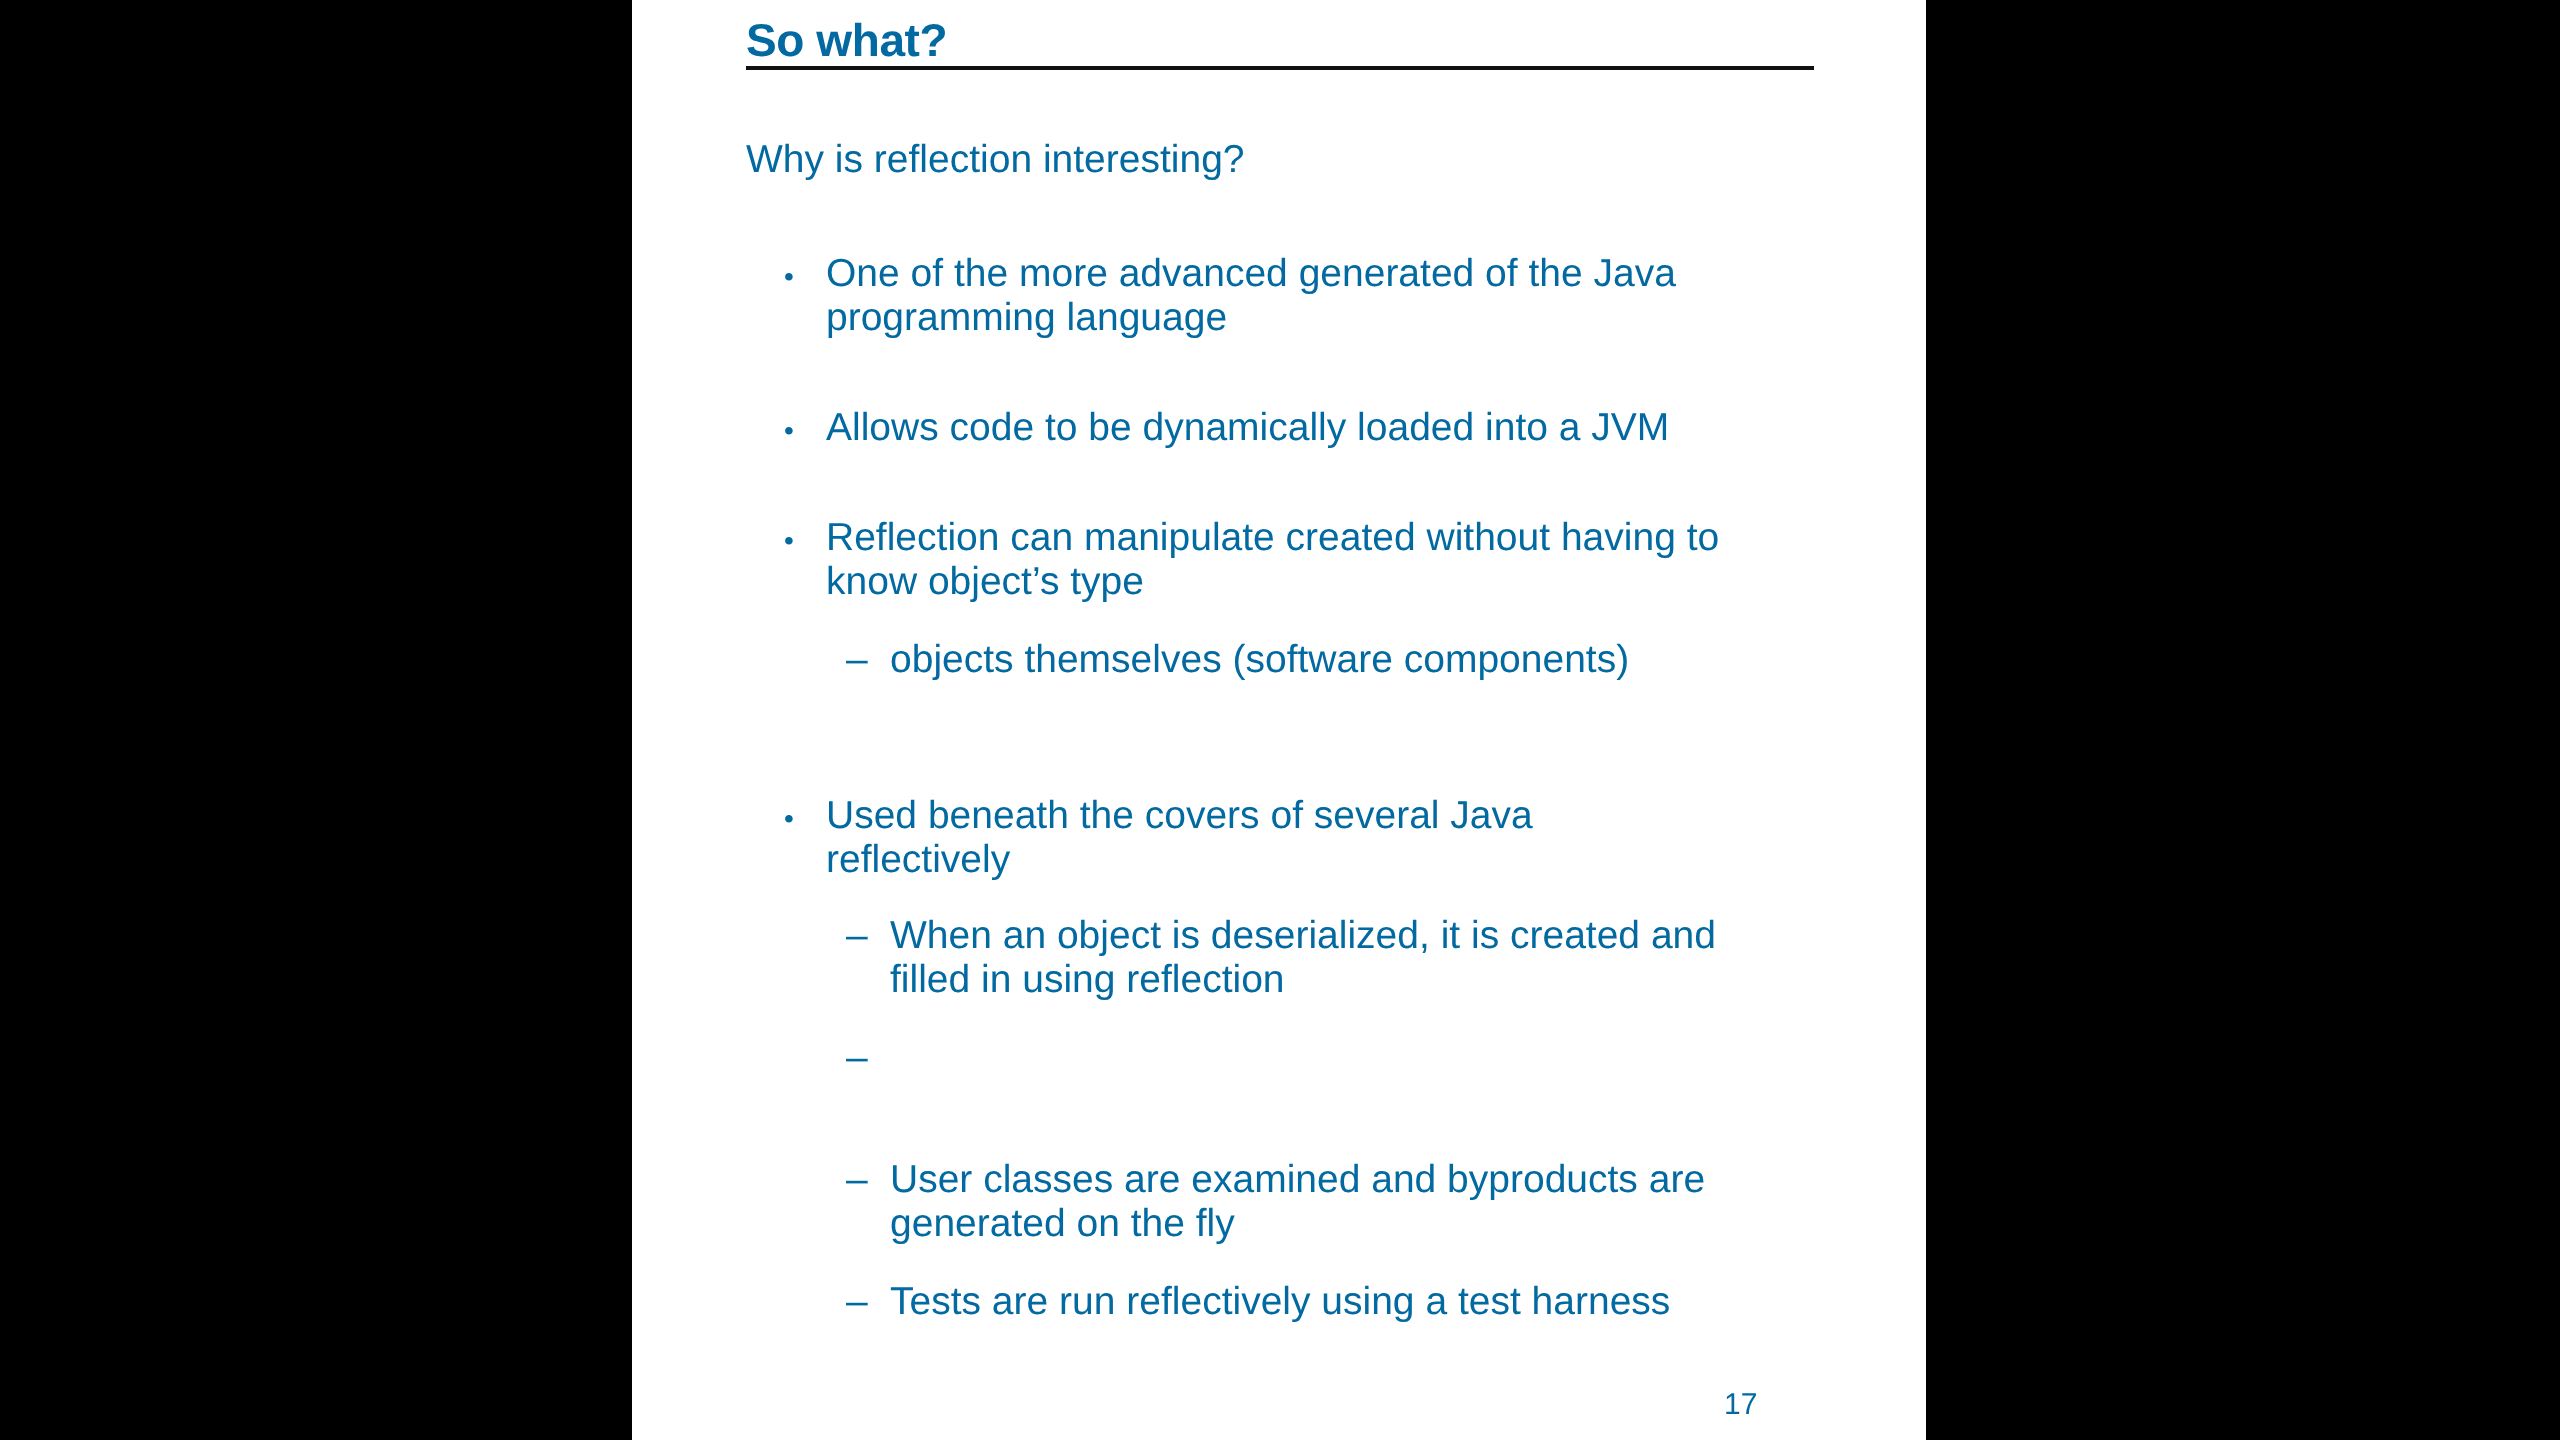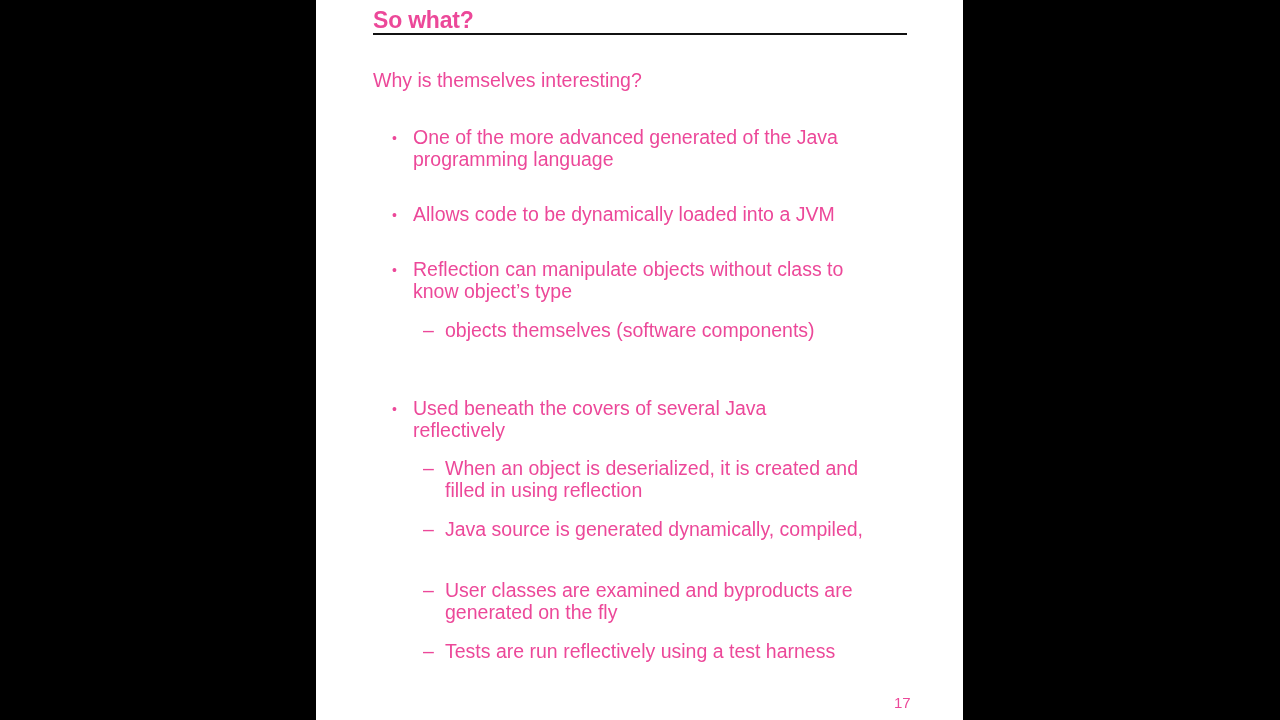--- a/index.html
+++ b/index.html
@@ -11,21 +11,21 @@
       overflow: hidden;
     }
     .page {
       position: absolute;
       left: 316px;
       top: 0;
       width: 647px;
       height: 720px;
       background: #ffffff;
       font-family: "Liberation Sans", sans-serif;
-      color: #ec4899;
+      color: #0369a1;
     }
     .title {
       position: absolute;
       left: 57px;
       top: 6px;
       font-size: 23px;
       font-weight: bold;
       line-height: 28px;
       letter-spacing: -0.2px;
     }
@@ -62,66 +62,64 @@
       left: -22px;
     }
     .bullet { left: 97px; width: 500px; }
     .sub { left: 129px; width: 470px; }
     .page-number {
       position: absolute;
       left: 546px;
       top: 694px;
       font-size: 15px;
       line-height: 18px;
-      margin-left: 32px;
     }
   </style>
 </head>
 <body>
 
 <div class="page">
   <div class="title">So what?</div>
   <div class="title-rule"></div>
 
-  <div class="intro">Why is themselves interesting?</div>
+  <div class="intro">Why is reflection interesting?</div>
 
   <div class="item bullet" style="top:126px;">
     <span class="marker">•</span>
     <div>One of the more advanced generated of the Java</div>
     <div>programming language</div>
   </div>
 
   <div class="item bullet" style="top:203px;">
     <span class="marker">•</span>
     <div>Allows code to be dynamically loaded into a JVM</div>
   </div>
 
   <div class="item bullet" style="top:258px;">
     <span class="marker">•</span>
-    <div>Reflection can manipulate objects without class to</div>
+    <div>Reflection can manipulate created without having to</div>
     <div>know object’s type</div>
   </div>
   <div class="item sub" style="top:319px;">
     <span class="marker">–</span>
     <div>objects themselves (software components)</div>
   </div>
 
   <div class="item bullet" style="top:397px;">
     <span class="marker">•</span>
     <div>Used beneath the covers of several Java</div>
     <div>reflectively</div>
   </div>
   <div class="item sub" style="top:457px;">
     <span class="marker">–</span>
     <div>When an object is deserialized, it is created and</div>
     <div>filled in using reflection</div>
   </div>
   <div class="item sub" style="top:518px;">
     <span class="marker">–</span>
-    <div>Java source is generated dynamically, compiled,</div>
   </div>
   <div class="item sub" style="top:579px;">
     <span class="marker">–</span>
     <div>User classes are examined and byproducts are</div>
     <div>generated on the fly</div>
   </div>
   <div class="item sub" style="top:640px;">
     <span class="marker">–</span>
     <div>Tests are run reflectively using a test harness</div>
   </div>

